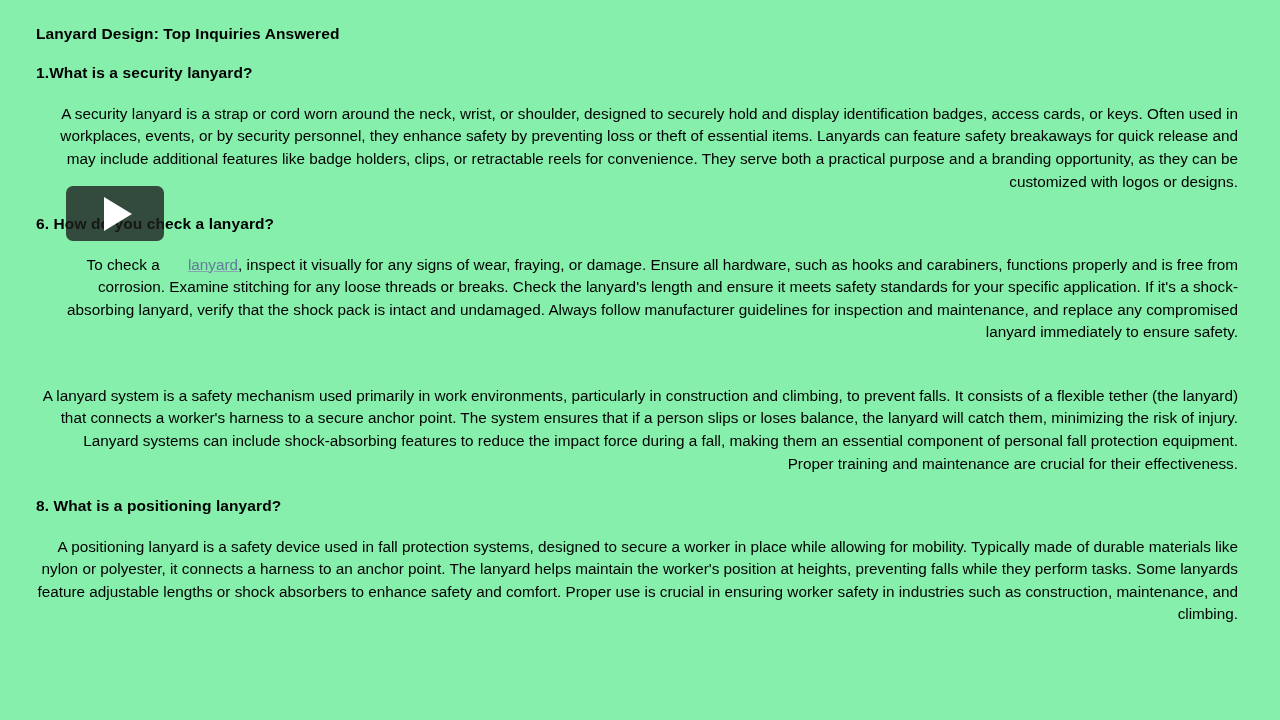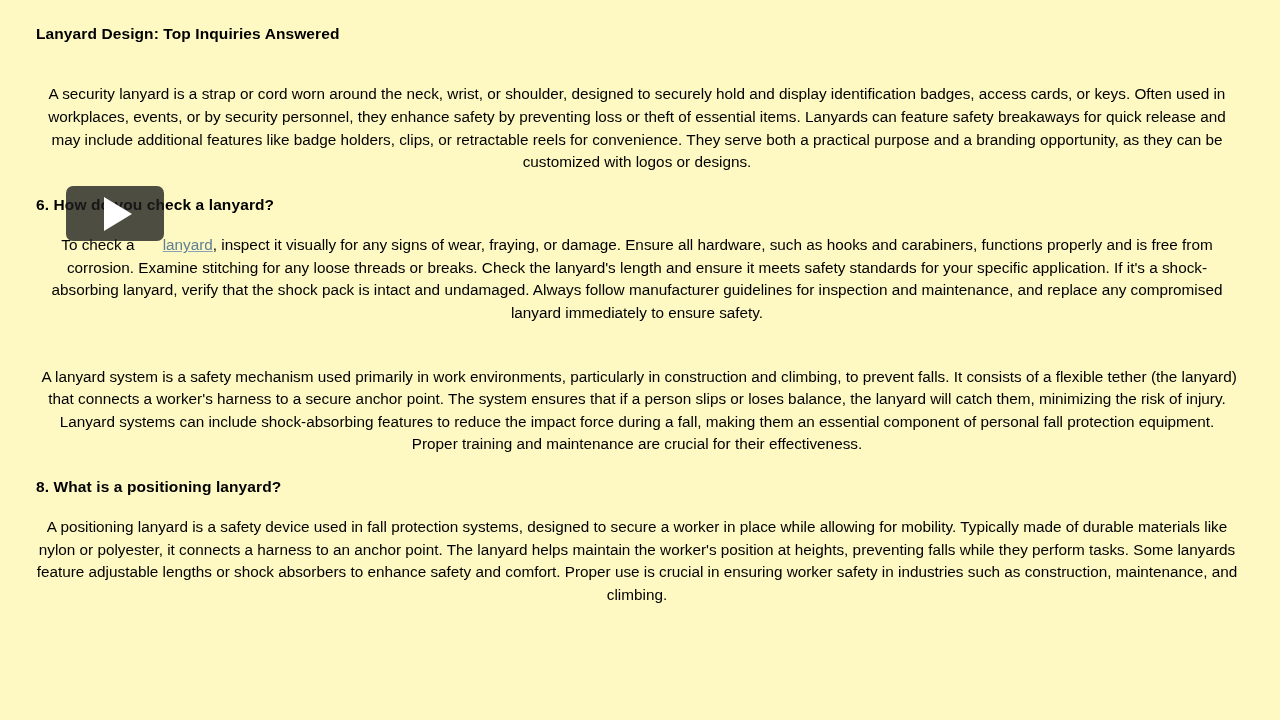--- a/index.html
+++ b/index.html
@@ -13,21 +13,21 @@
     overflow: hidden;
     font-family: "Liberation Sans", sans-serif;
     color: #000000;
     -webkit-font-smoothing: antialiased;
   }
 
   #page {
     position: relative;
     width: 1280px;
     height: 720px;
-    background: #fef9c3;
+    background: #86efac;
     box-sizing: border-box;
     padding: 24px 36px 0 36px;
   }
 
   .doc-title {
     font-size: 15.5px;
     font-weight: bold;
     line-height: 1.25;
     margin: 0 0 0 0;
     letter-spacing: 0.1px;
@@ -40,21 +40,21 @@
     margin: 0;
     letter-spacing: 0.1px;
   }
 
   .para {
     font-size: 15.3px;
     font-weight: normal;
     line-height: 22.6px;
     margin: 0;
     width: 1202px;
-    text-align: center;
+    text-align: right;
     letter-spacing: 0.0px;
     white-space: pre-wrap;
   }
 
   .gap-title-q1   { height: 20px; }
   .gap-q-para     { height: 20px; }
   .gap-para-q     { height: 21px; }
 
   .link {
     color: #5f7f96;
@@ -89,20 +89,21 @@
 </style>
 </head>
 <body>
 
 <div id="page">
 
   <h1 class="doc-title">Lanyard Design: Top Inquiries Answered</h1>
 
   <div class="gap-title-q1"></div>
 
+  <h2 class="qheading">1.What is a security lanyard?</h2>
   <div class="gap-q-para"></div>
   <p class="para"><span>A security lanyard is a strap or cord worn around the neck, wrist, or shoulder, designed to securely hold and display identification badges, access cards, or keys. Often used in workplaces, events, or by security personnel, they enhance safety by preventing loss or theft of essential items. Lanyards can feature safety breakaways for quick release and may include additional features like badge holders, clips, or retractable reels for convenience. They serve both a practical purpose and a branding opportunity, as they can be customized with logos or designs.</span></p>
 
   <div class="gap-para-q"></div>
 
   <h2 class="qheading">6. How do you check a lanyard?</h2>
   <div class="gap-q-para"></div>
   <p class="para"><span>To check a </span><a class="link">lanyard</a><span>, inspect it visually for any signs of wear, fraying, or damage. Ensure all hardware, such as hooks and carabiners, functions properly and is free from corrosion. Examine stitching for any loose threads or breaks. Check the lanyard's length and ensure it meets safety standards for your specific application. If it's a shock-absorbing lanyard, verify that the shock pack is intact and undamaged. Always follow manufacturer guidelines for inspection and maintenance, and replace any compromised lanyard immediately to ensure safety.</span></p>
 
   <div class="gap-para-q"></div>

